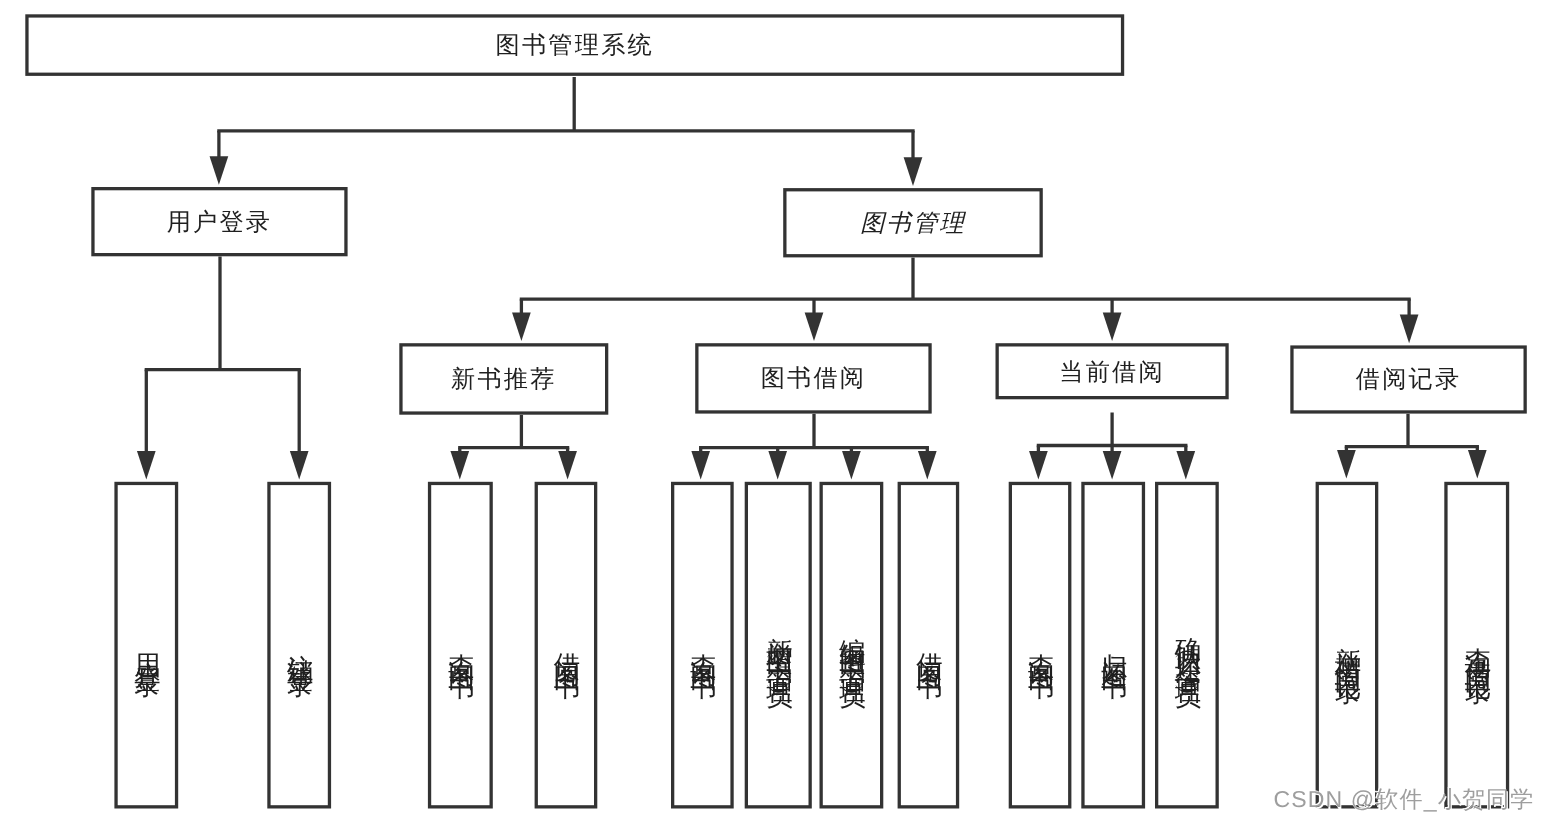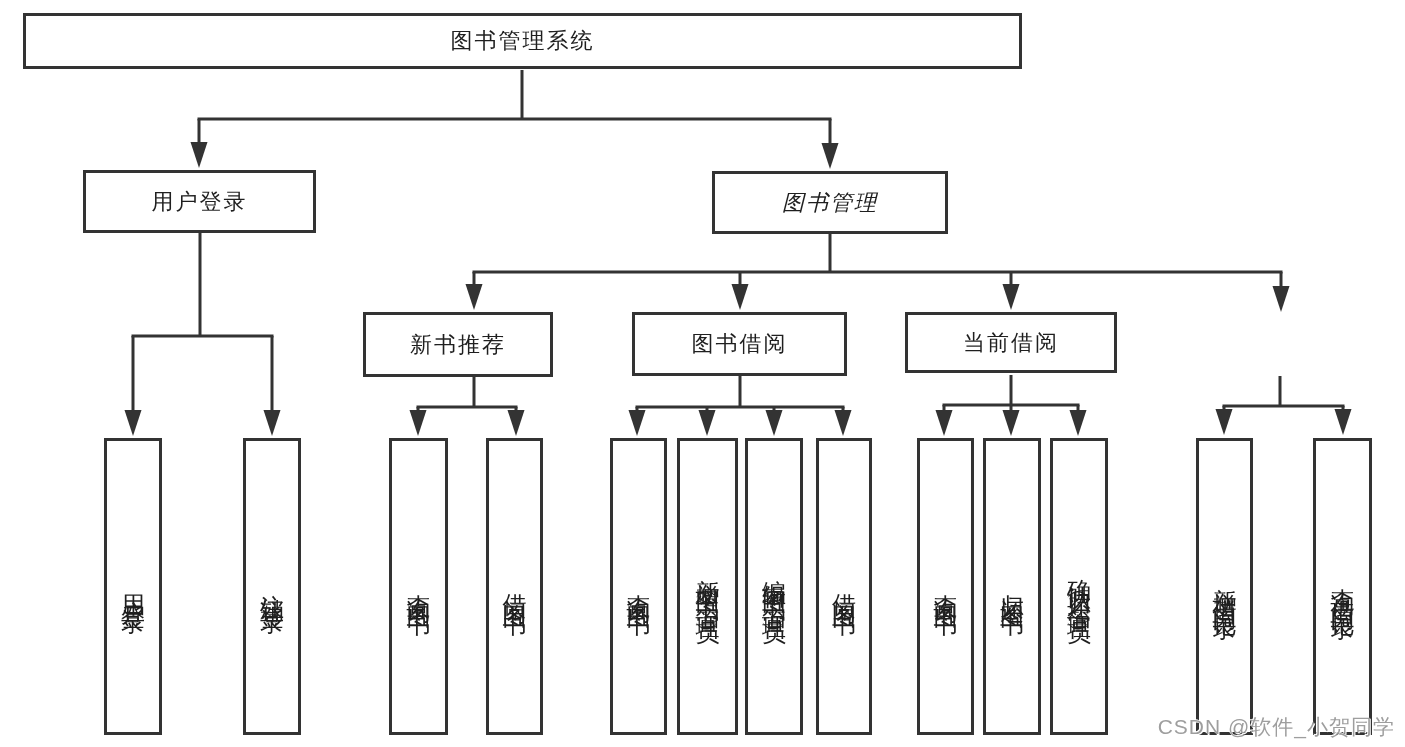--- a/index.html
+++ b/index.html
@@ -138,22 +138,25 @@
   <div class="node hnode" style="left:712px; top:171px; width:236px; height:63px;font-style:italic;">
     <span>图书管理</span>
   </div>
 
   <div class="node hnode" style="left:363px; top:312px; width:190px; height:65px;">
     <span>新书推荐</span>
   </div>
   <div class="node hnode" style="left:632px; top:312px; width:215px; height:64px;">
     <span>图书借阅</span>
   </div>
-  <div class="node hnode" style="left:905px; top:312px; width:212px; height:61px;">
+  <div class="node hnode" style="left:905px; top:312px; width:212px; height:51px;">
     <span>当前借阅</span>
+  </div>
+  <div class="node hnode" style="left:1173px; top:314px; width:215px; height:62px;">
+    <span>借阅记录</span>
   </div>
 
   <div class="node vnode" style="left:104px; top:438px; width:58px; height:297px;">
     <span class="vtext">用户登录</span>
   </div>
   <div class="node vnode" style="left:243px; top:438px; width:58px; height:297px;">
     <span class="vtext">注销登录</span>
   </div>
 
   <div class="node vnode" style="left:389px; top:438px; width:59px; height:297px;">

